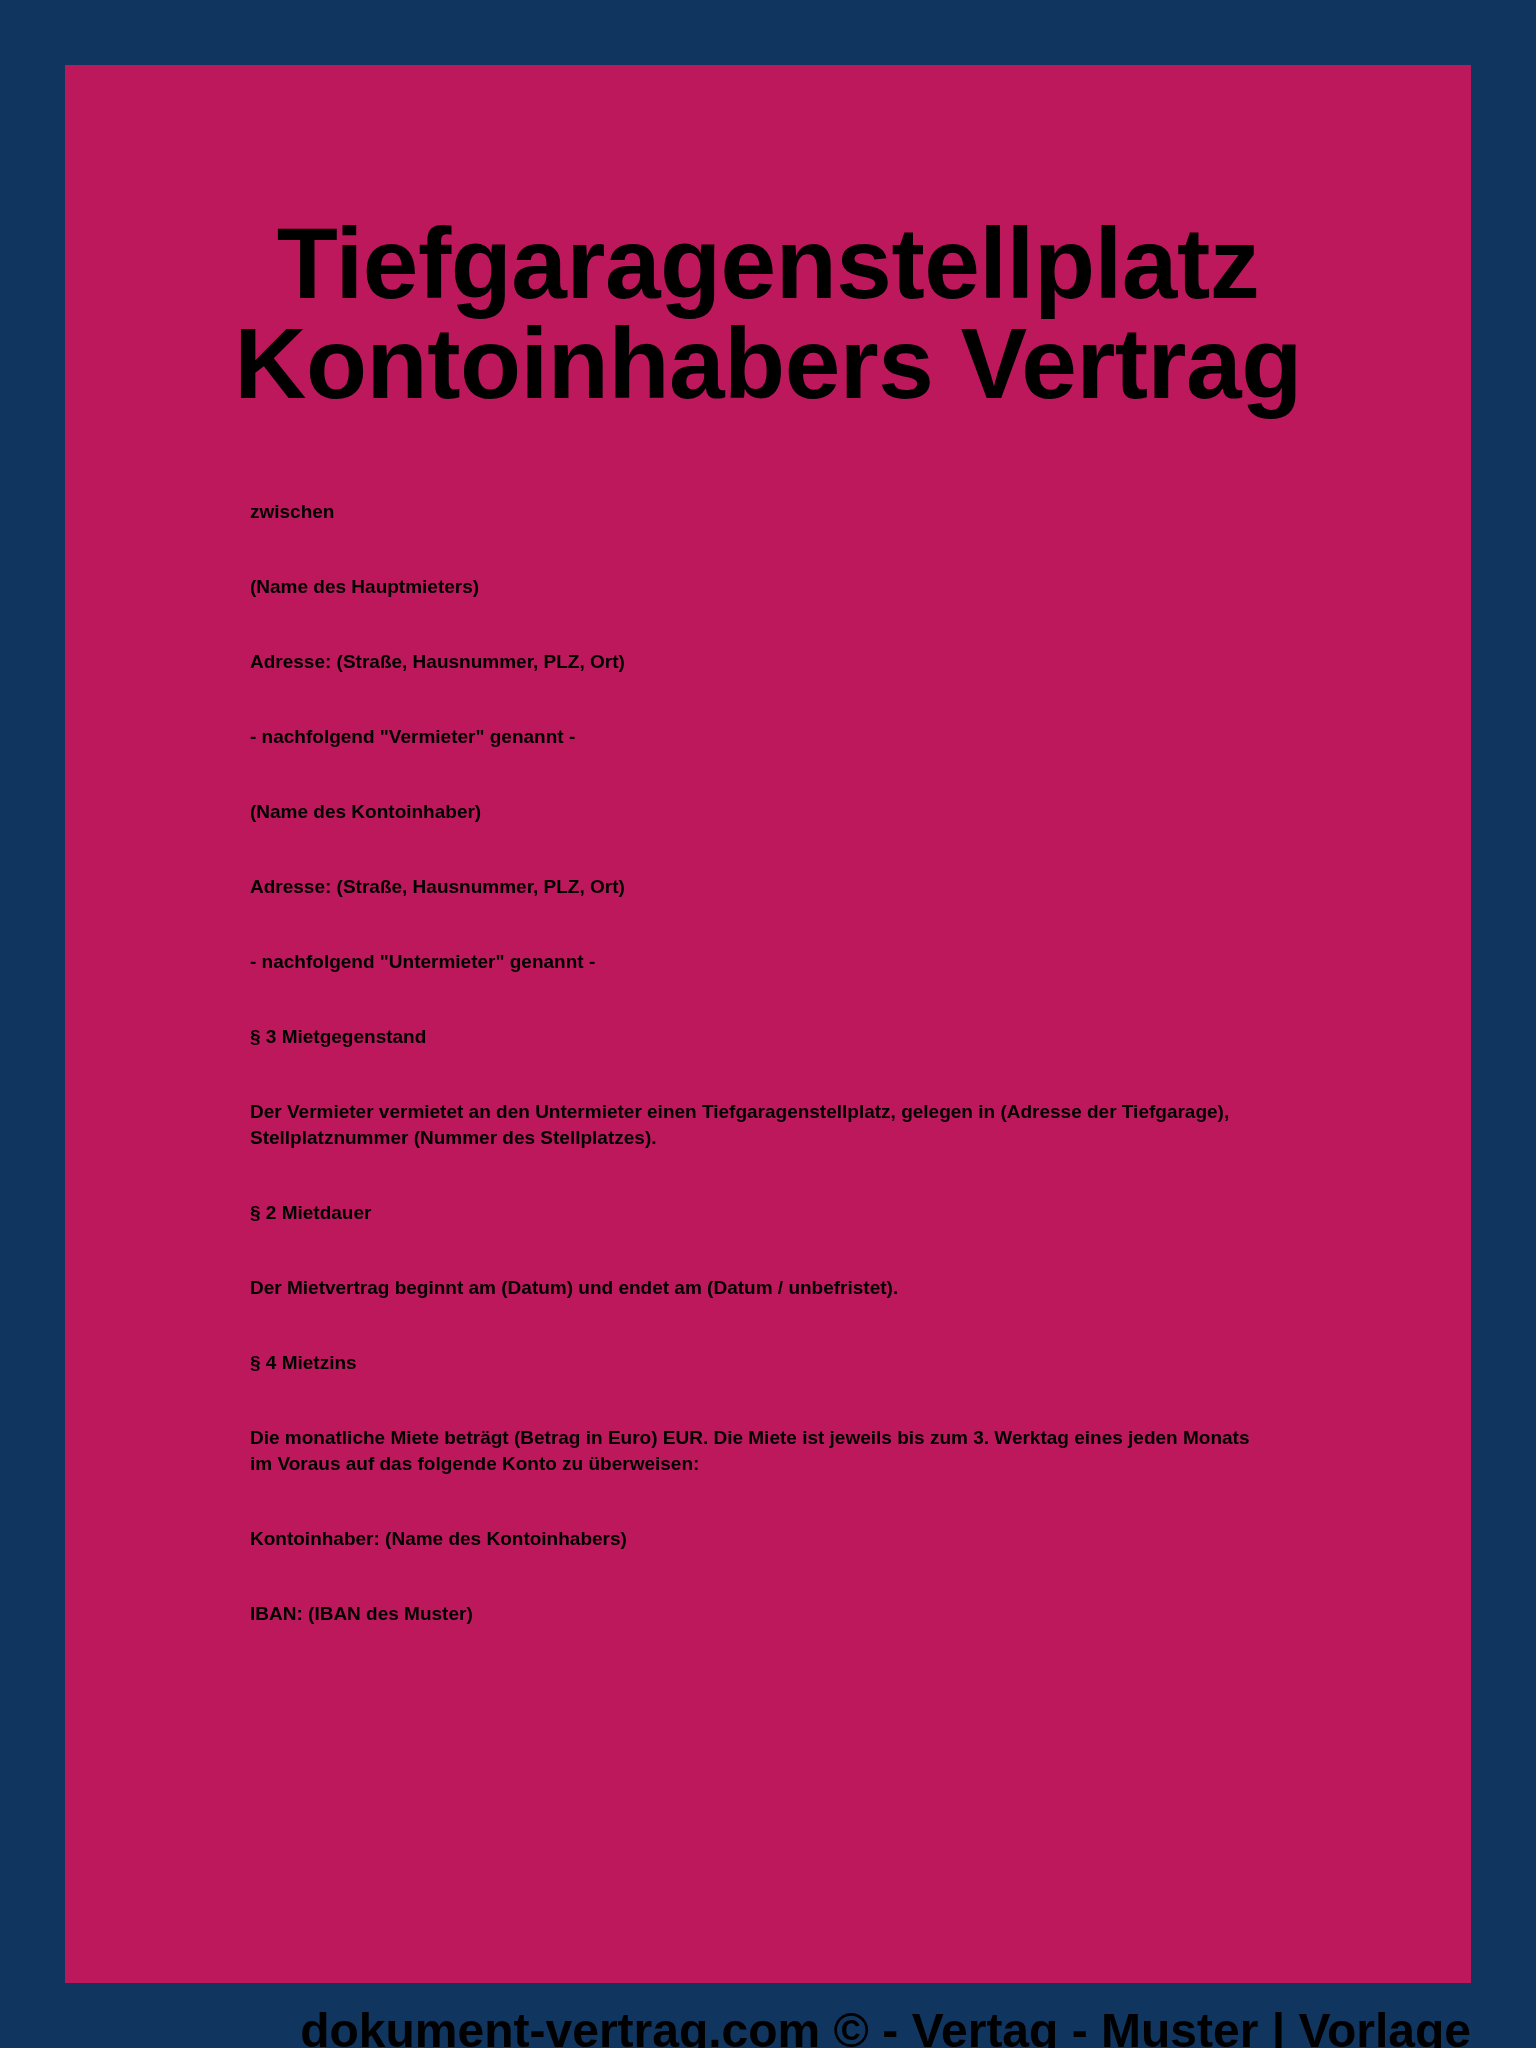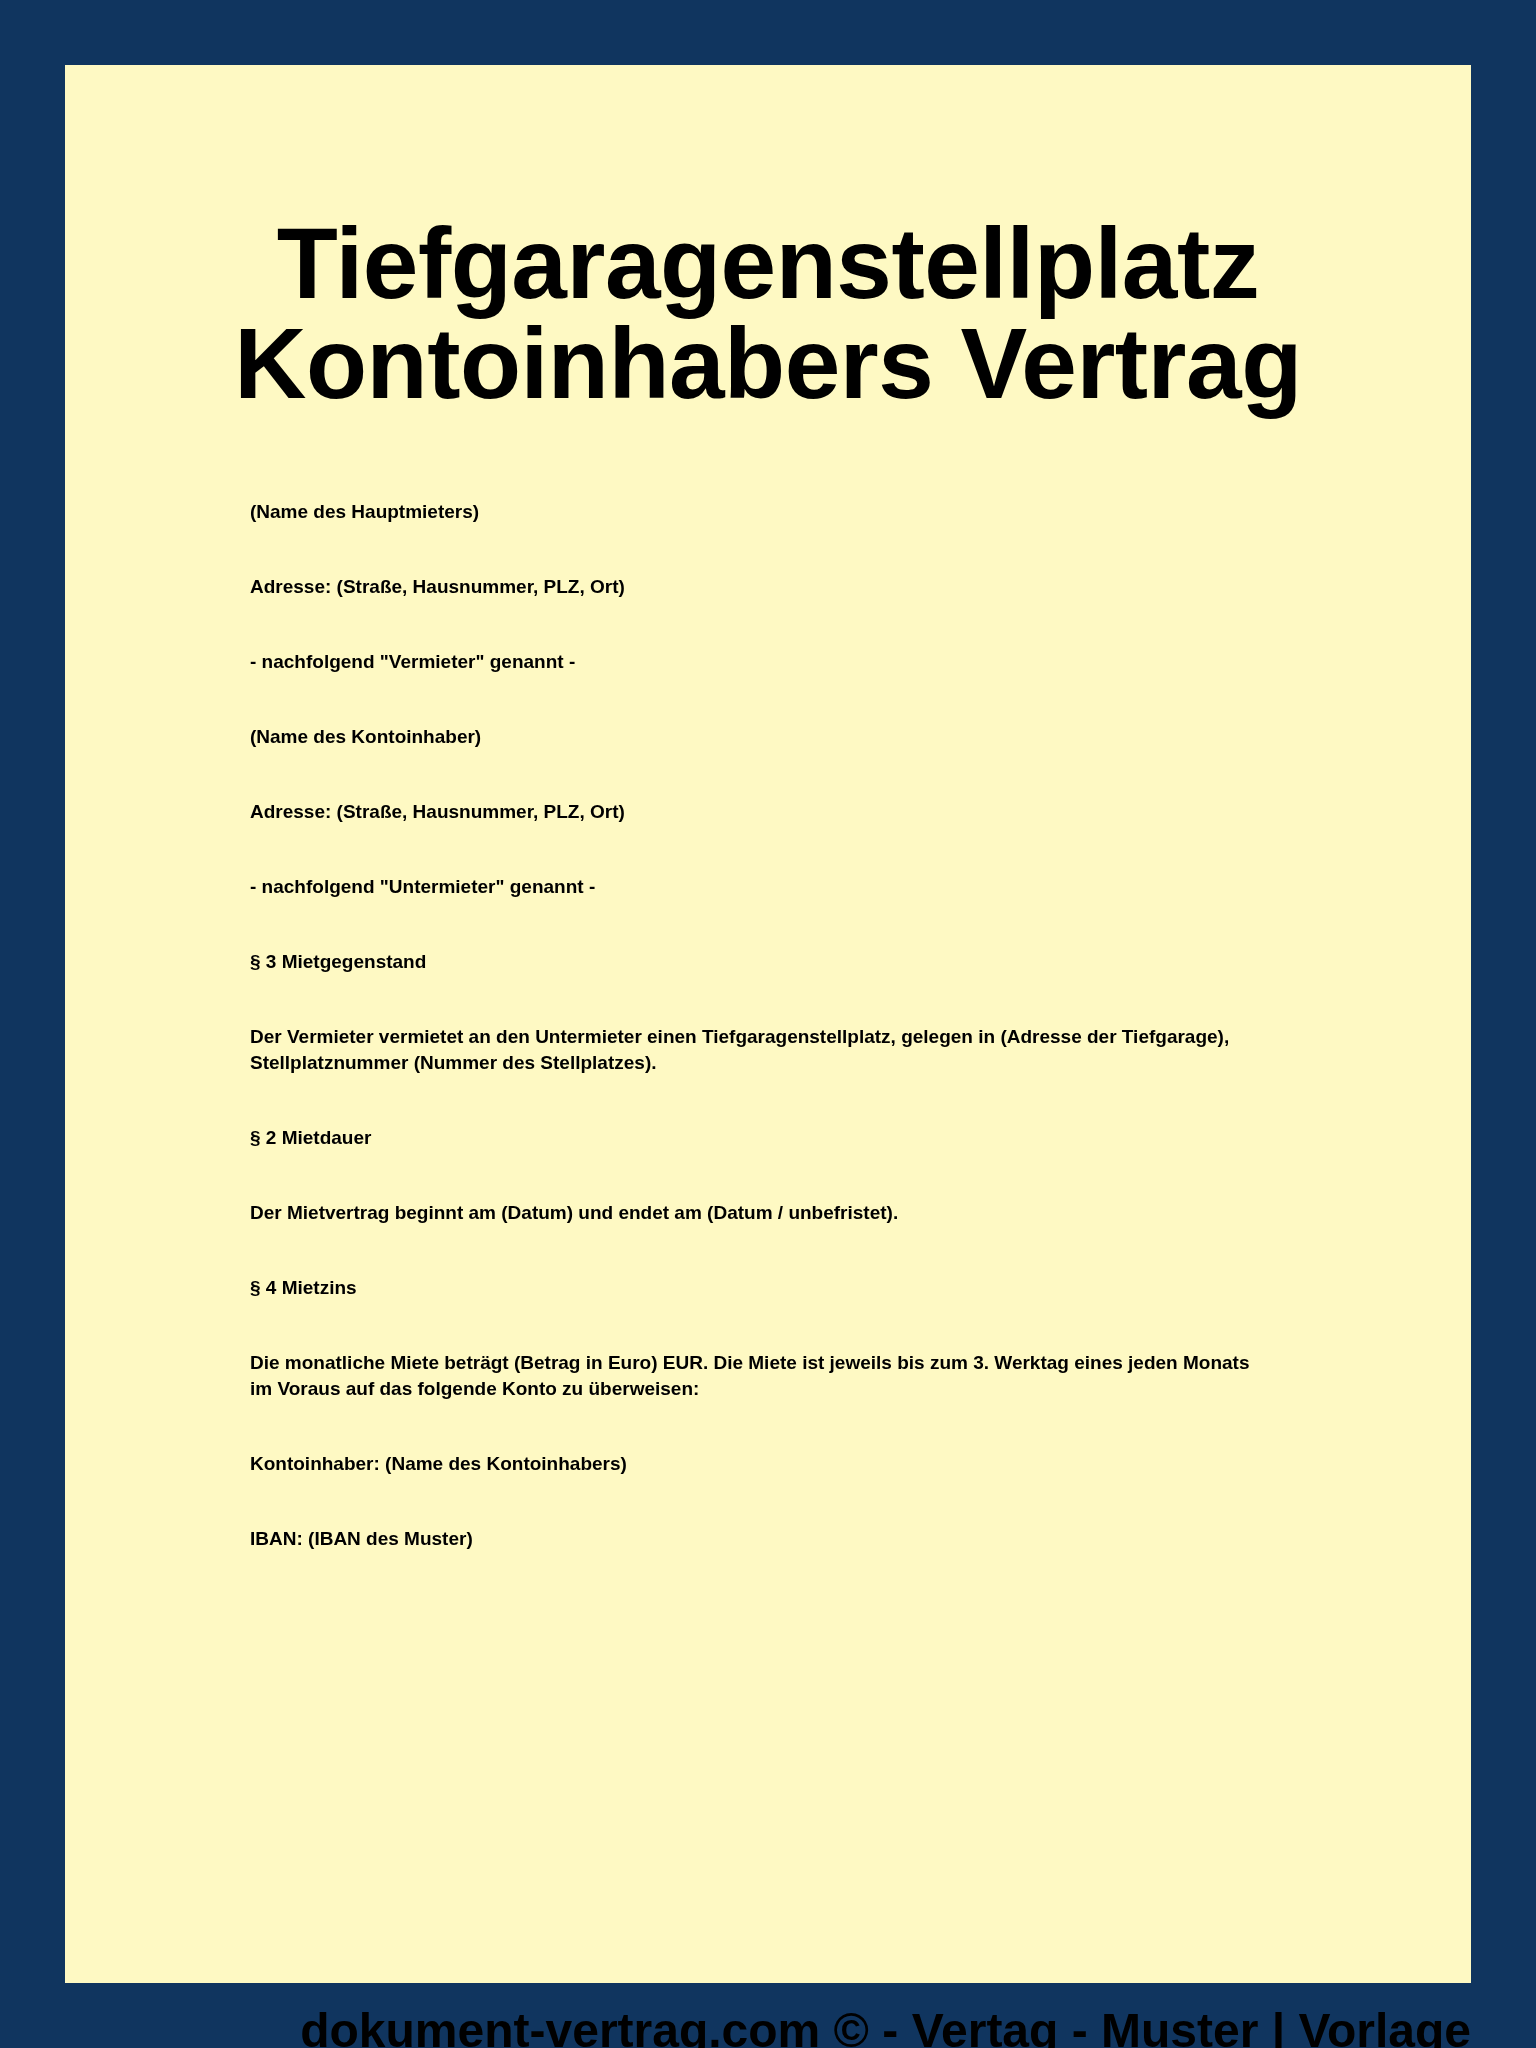--- a/index.html
+++ b/index.html
@@ -14,21 +14,21 @@
       overflow: hidden;
       font-family: "Liberation Sans", "DejaVu Sans", sans-serif;
       color: #000000;
     }
     .page {
       position: absolute;
       left: 65px;
       top: 65px;
       width: 1406px;
       height: 1918px;
-      background: #fef9c3;
+      background: #be185d;
     }
     .doc-title {
       position: absolute;
       left: 0;
       top: 148px;
       width: 1406px;
       margin: 0;
       text-align: center;
       font-weight: 700;
       font-size: 100px;
@@ -65,20 +65,21 @@
 </head>
 <body>
 
 <div class="page">
   <h1 class="doc-title">
     <span class="line">Tiefgaragenstellplatz</span>
     <span class="line">Kontoinhabers Vertrag</span>
   </h1>
 
   <div class="doc-body">
+    <p>zwischen</p>
     <p>(Name des Hauptmieters)</p>
     <p>Adresse: (Straße, Hausnummer, PLZ, Ort)</p>
     <p>- nachfolgend "Vermieter" genannt -</p>
     <p>(Name des Kontoinhaber)</p>
     <p>Adresse: (Straße, Hausnummer, PLZ, Ort)</p>
     <p>- nachfolgend "Untermieter" genannt -</p>
     <p>§ 3 Mietgegenstand</p>
     <p>Der Vermieter vermietet an den Untermieter einen Tiefgaragenstellplatz, gelegen in (Adresse der Tiefgarage), Stellplatznummer (Nummer des Stellplatzes).</p>
     <p>§ 2 Mietdauer</p>
     <p>Der Mietvertrag beginnt am (Datum) und endet am (Datum / unbefristet).</p>

